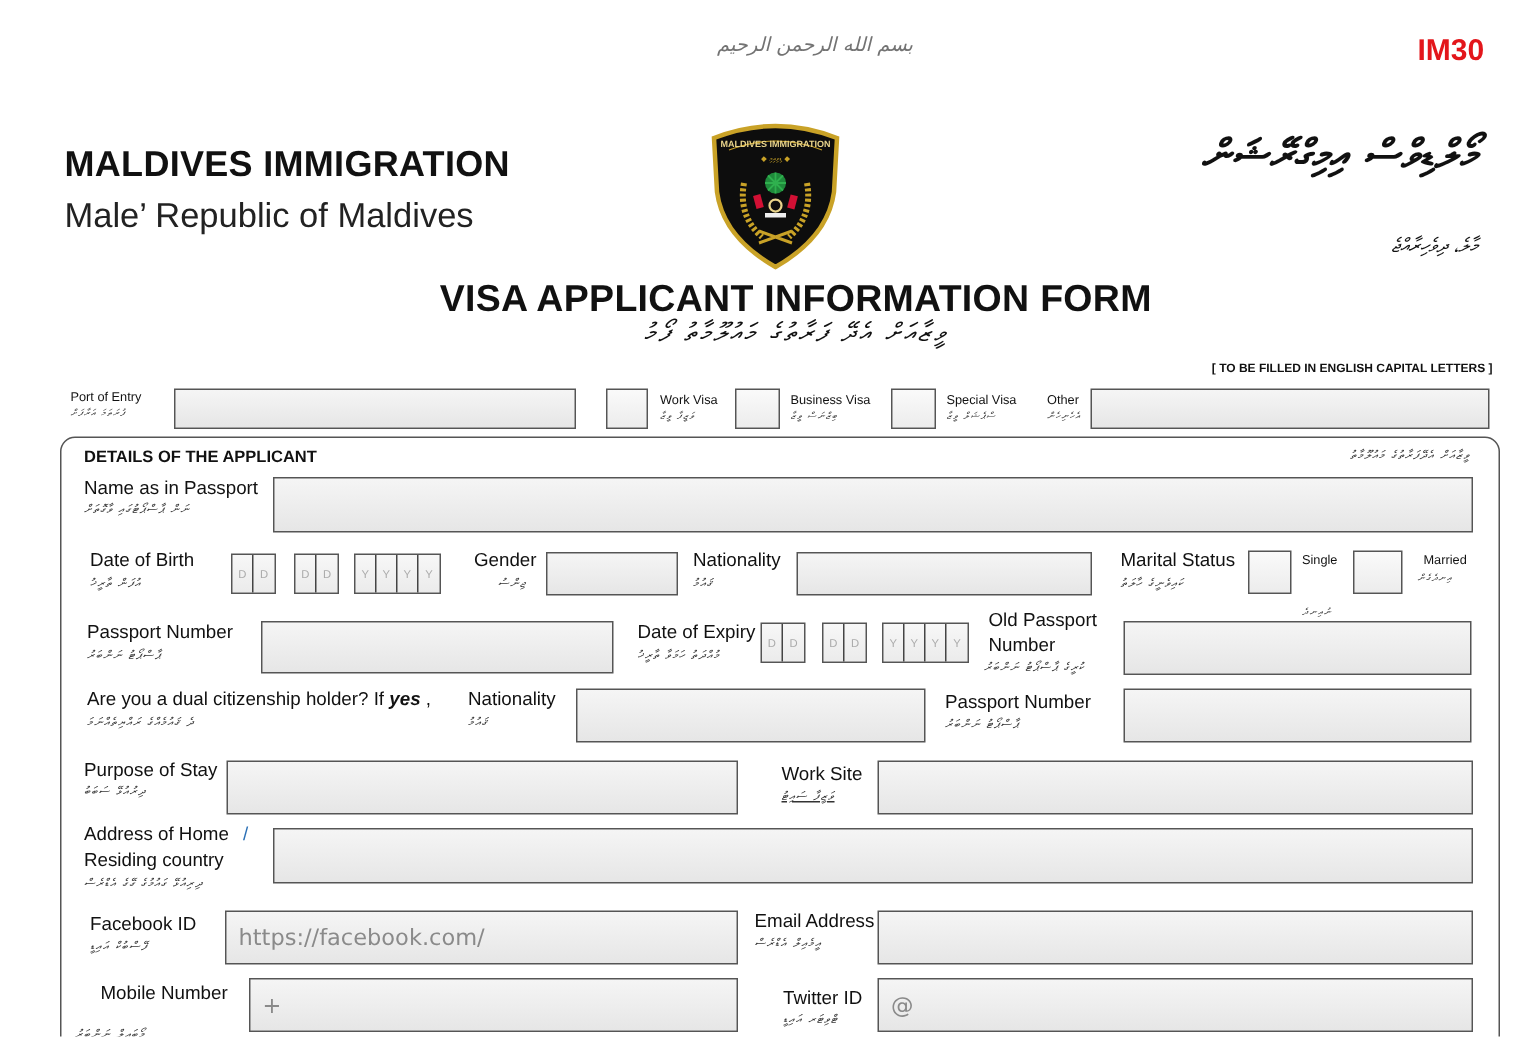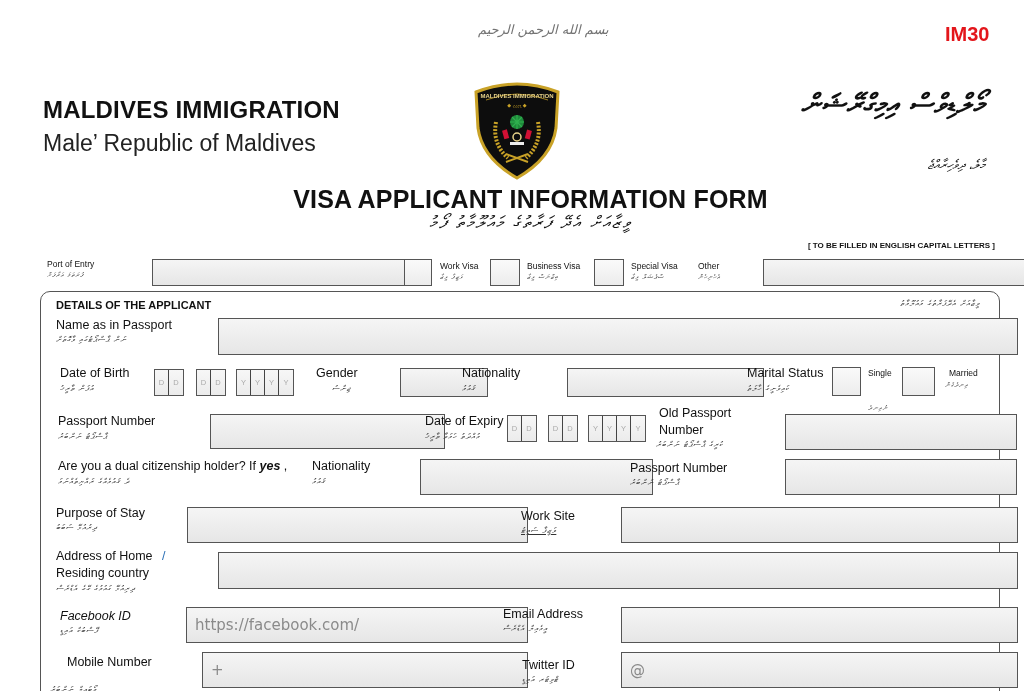--- a/index.html
+++ b/index.html
@@ -24,21 +24,21 @@
   .form-title-dv { left: 0; top: 212px; width: 1061px; text-align: center; font-family: "DejaVu Serif", serif; font-style: italic; font-size: 17px; direction: rtl; letter-spacing: 2px; }
   .caps-note { left: 760px; top: 241px; width: 235px; text-align: right; font-size: 8px; font-weight: bold; color: #111; }
 
   
   .lbl { font-size: 12.5px; color: #111; white-space: nowrap; line-height: 14px; }
   .lbl-sm { font-size: 8.5px; color: #111; white-space: nowrap; line-height: 10px; }
   .dv { font-family: "DejaVu Serif", serif; font-style: italic; font-size: 8px; color: #333; direction: rtl; text-align: left; unicode-bidi: plaintext; white-space: nowrap; line-height: 11px; letter-spacing: 1px; }
   .dv-sm { font-size: 6.5px; }
 
   
-  .box { position: absolute; border: 1px solid #555; background: linear-gradient(#f5f5f5, #e6e6e6); margin-left: 36px; }
+  .box { position: absolute; border: 1px solid #555; background: linear-gradient(#f5f5f5, #e6e6e6); }
   .box-input { font-size: 15px; color: #8a8a8a; padding-left: 8px; display: flex; align-items: center; font-family: "DejaVu Sans", sans-serif; }
   .check { position: absolute; border: 1px solid #555; background: linear-gradient(#fafafa, #ececec); }
 
   
   .date { position: absolute; display: flex; border: 1px solid #555; height: 27px; background: linear-gradient(#f7f7f7, #ebebeb); }
   .date .seg { width: 14px; height: 100%; font-size: 7.5px; color: #aaa; display: flex; align-items: center; justify-content: center; border-right: 1px solid #444; }
   .date .seg:last-child { border-right: none; }
 
   
   .panel { left: 40px; top: 291px; width: 960px; height: 420px; border: 1px solid #555; border-radius: 10px; }
@@ -189,21 +189,21 @@
 <div class="box" style="left:585px; top:507px; width:397px; height:36px;"></div>
 
 <div class="abs lbl" style="left:56px; top:549px;">
   <span>Address of Home</span>
   <span style="color:#2a6fb5; margin-left:6px;">/</span>
 </div>
 <div class="abs lbl" style="left:56px; top:566px;">Residing country</div>
 <div class="abs dv" style="left:56px; top:583px;">ދިރިއުޅޭ ގައުމުގެ ގޭގެ އެޑްރެސް</div>
 <div class="box" style="left:182px; top:552px; width:800px; height:37px;"></div>
 
-<div class="abs lbl" style="left:60px; top:609px;font-style:italic;">Facebook ID</div>
+<div class="abs lbl" style="left:60px; top:609px;">Facebook ID</div>
 <div class="abs dv" style="left:60px; top:625px;">ފޭސްބުކް އައިޑީ</div>
 <div class="box box-input" style="left:150px; top:607px; width:342px; height:36px;">https://facebook.com/</div>
 
 <div class="abs lbl" style="left:503px; top:607px;">Email Address</div>
 <div class="abs dv" style="left:503px; top:623px;">އީމެއިލް އެޑްރެސް</div>
 <div class="box" style="left:585px; top:607px; width:397px; height:36px;"></div>
 
 <div class="abs lbl" style="left:67px; top:655px;">Mobile Number</div>
 <div class="abs dv" style="left:50px; top:672px;margin-top:12px;">މޯބައިލް ނަންބަރު</div>
 <div class="box box-input" style="left:166px; top:652px; width:326px; height:36px;">+</div>

